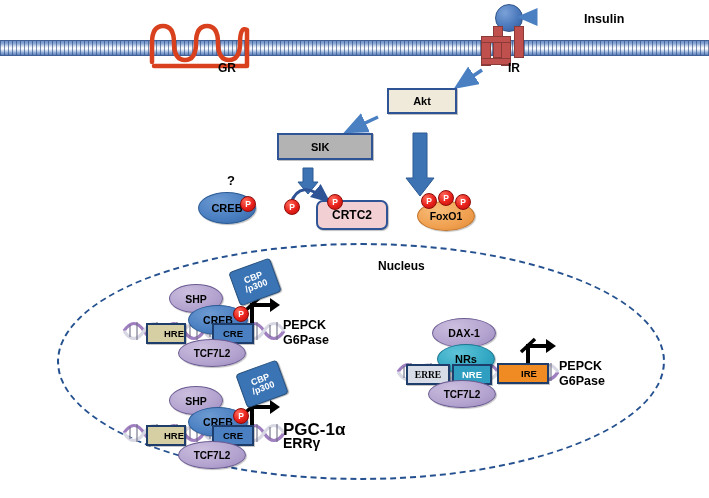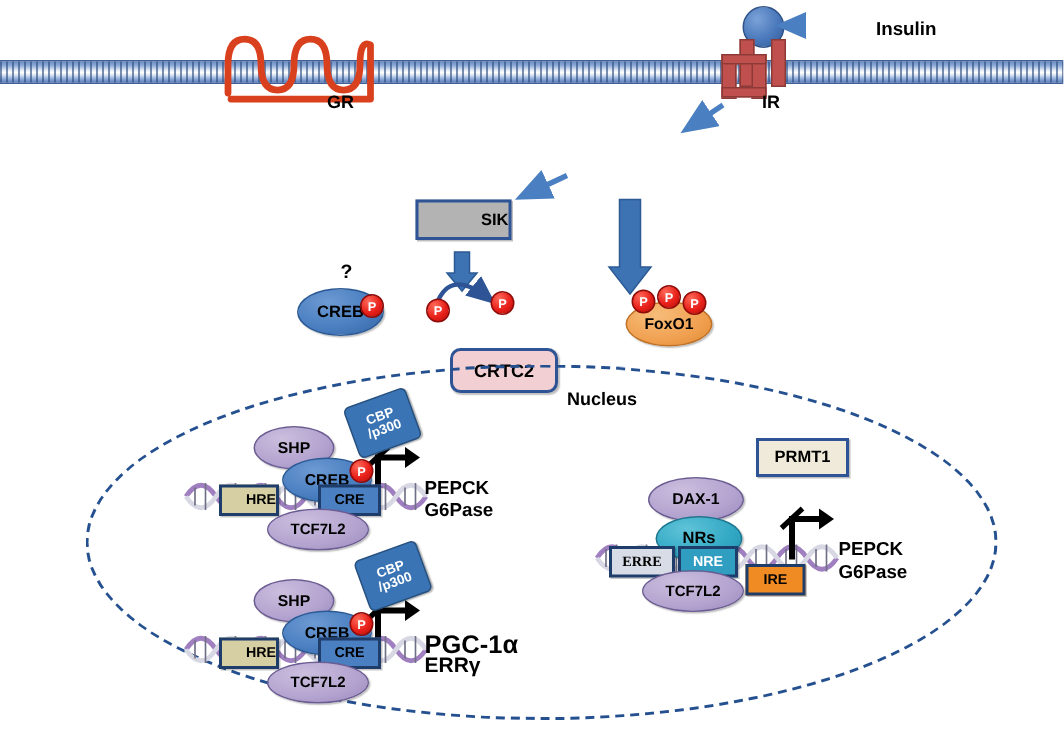--- a/index.html
+++ b/index.html
@@ -21,22 +21,22 @@
   .ir-bar{position:absolute;background:#c0504d;border:1px solid #8c3a38;}
   .insulin-ball{position:absolute;width:26px;height:26px;border-radius:50%;
        background:radial-gradient(circle at 34% 30%, #7ba2d8 0%, #4a78bb 55%, #325a96 100%);
        border:1px solid #2e5288;}
 
   
   .box-beige{position:absolute;background:#efeada;border:2px solid #2e5496;
        display:flex;align-items:center;justify-content:center;
        font-weight:bold;font-size:11px;color:#000;box-shadow:1px 1px 0 rgba(0,0,0,.25);}
   .box-gray{position:absolute;background:#b3b3b3;border:2px solid #2e5496;
-       display:flex;align-items:center;justify-content:flex-end;
-       font-weight:bold;font-size:11px;color:#000;box-shadow:1px 1px 0 rgba(0,0,0,.25);}
+       display:flex;align-items:center;justify-content:flex-start;
+       font-weight:bold;font-size:11px;color:#000;box-shadow:1px 1px 0 rgba(0,0,0,.25);padding-left:32px;}
   .box-pink{position:absolute;background:#f2cfd2;border:2px solid #2e5496;border-radius:7px;
        display:flex;align-items:center;justify-content:center;
        font-weight:bold;font-size:12px;color:#000;box-shadow:1px 1px 1px rgba(0,0,0,.25);}
   .box-cbp{position:absolute;background:#3a74b5;border:1px solid #27517f;border-radius:4px;
        display:flex;flex-direction:column;align-items:center;justify-content:center;
        font-weight:bold;font-size:9px;color:#fff;transform:rotate(-20deg);
        box-shadow:1px 1px 1px rgba(0,0,0,.3);line-height:1.0;}
 
   
   .ell{position:absolute;display:flex;align-items:center;justify-content:center;
@@ -111,41 +111,44 @@
       </marker>
       <marker id="ahblk" markerWidth="6" markerHeight="6" refX="4.8" refY="2.6" orient="auto">
         <path d="M0,0 L6,2.6 L0,5.2 z" fill="#000"></path>
       </marker>
     </defs>
     <line x1="537" y1="17" x2="521" y2="17" stroke="#4a7fc1" stroke-width="3" marker-end="url(#ah)"></line>
 
     <line x1="482" y1="70" x2="458" y2="86" stroke="#4a7fc1" stroke-width="3.5" marker-end="url(#ah)"></line>
   </svg>
 
+  <div class="box-beige" style="left:387px;top:88px;width:66px;height:22px;">
+    <span>Akt</span>
+  </div>
 
   <svg class="noclick" width="709" height="498">
 
     <line x1="378" y1="117" x2="348" y2="131" stroke="#4a7fc1" stroke-width="3.5" marker-end="url(#ah)"></line>
 
     <path d="M413 133 L427 133 L427 178 L434 178 L420 196 L406 178 L413 178 Z" fill="#3d72b3" stroke="#2c5a94" stroke-width="1"></path>
 
     <path d="M303 168 L313 168 L313 182 L318 182 L308 194 L298 182 L303 182 Z" fill="#3d72b3" stroke="#2c5a94" stroke-width="1"></path>
 
     <path d="M291 203 Q300 178 327 200" fill="none" stroke="#2e5496" stroke-width="3" marker-end="url(#ahd)"></path>
   </svg>
 
   <div class="box-gray" style="left:277px;top:133px;width:60px;height:23px;">
     <span>SIK</span>
   </div>
 
   <div class="phos" style="left:284px;top:199px;">
     <span>P</span>
   </div>
 
-  <div class="box-pink" style="left:300px;top:200px;width:68px;height:26px;margin-top:32px;">
+  <div class="box-pink" style="left:316px;top:200px;width:68px;height:26px;">
     <span>CRTC2</span>
   </div>
   <div class="phos" style="left:327px;top:194px;">
     <span>P</span>
   </div>
 
   <div class="ell ell-blue" style="left:198px;top:192px;width:56px;height:30px;font-size:11px;">
     <span>CREB</span>
   </div>
   <div class="phos" style="left:240px;top:196px;">
@@ -306,36 +309,33 @@
   </div>
   <div class="dnabox dnabox-cre" style="left:196px;top:425px;width:38px;height:17px;">
     <span>CRE</span>
   </div>
   <div class="ell ell-purple" style="left:178px;top:441px;width:66px;height:26px;font-size:10px;">
     <span>TCF7L2</span>
   </div>
   <div class="lbl" style="left:283px;top:420px;font-size:17px;">PGC-1α</div>
   <div class="lbl" style="left:283px;top:435px;font-size:14px;">ERRγ</div>
 
-  <div class="box-beige" style="left:504px;top:292px;width:58px;height:22px;">
-    <span>PRMT1</span>
-  </div>
   <div class="ell ell-purple" style="left:432px;top:318px;width:62px;height:28px;font-size:10.5px;">
     <span>DAX-1</span>
   </div>
   <div class="ell ell-teal" style="left:437px;top:344px;width:56px;height:28px;font-size:11px;">
     <span>NRs</span>
   </div>
   <div class="dnabox dnabox-erre" style="left:406px;top:364px;width:40px;height:17px;">
     <span>ERRE</span>
   </div>
   <div class="dnabox dnabox-nre" style="left:452px;top:364px;width:36px;height:17px;">
     <span>NRE</span>
   </div>
-  <div class="dnabox dnabox-ire" style="left:497px;top:376px;width:36px;height:17px;">
+  <div class="dnabox dnabox-ire" style="left:497px;top:363px;width:36px;height:17px;padding-left:12px;">
     <span>IRE</span>
   </div>
   <div class="ell ell-purple" style="left:428px;top:380px;width:66px;height:26px;font-size:10px;">
     <span>TCF7L2</span>
   </div>
   <div class="lbl" style="left:559px;top:359px;font-size:12.5px;">PEPCK</div>
   <div class="lbl" style="left:559px;top:374px;font-size:12.5px;">G6Pase</div>
 
 </div>
 

